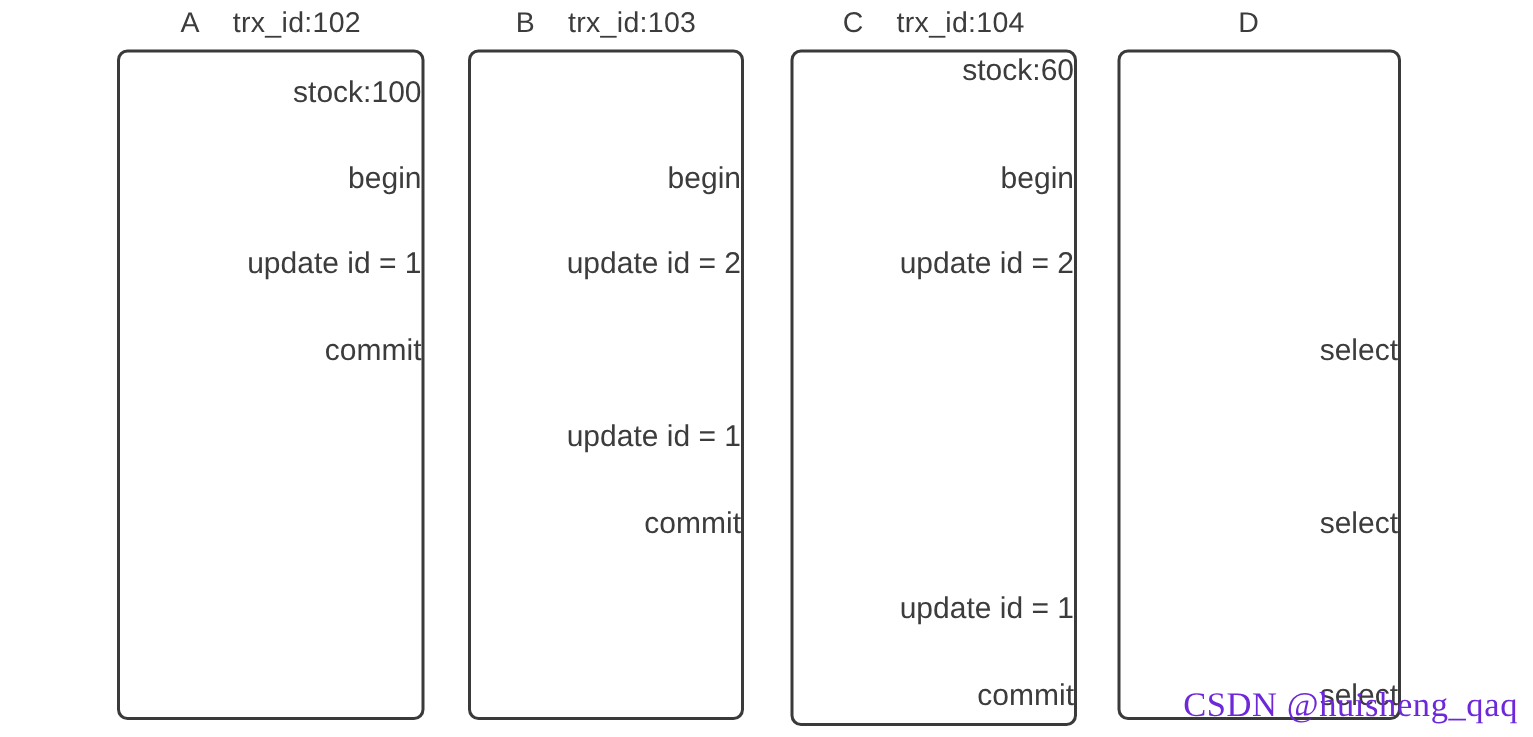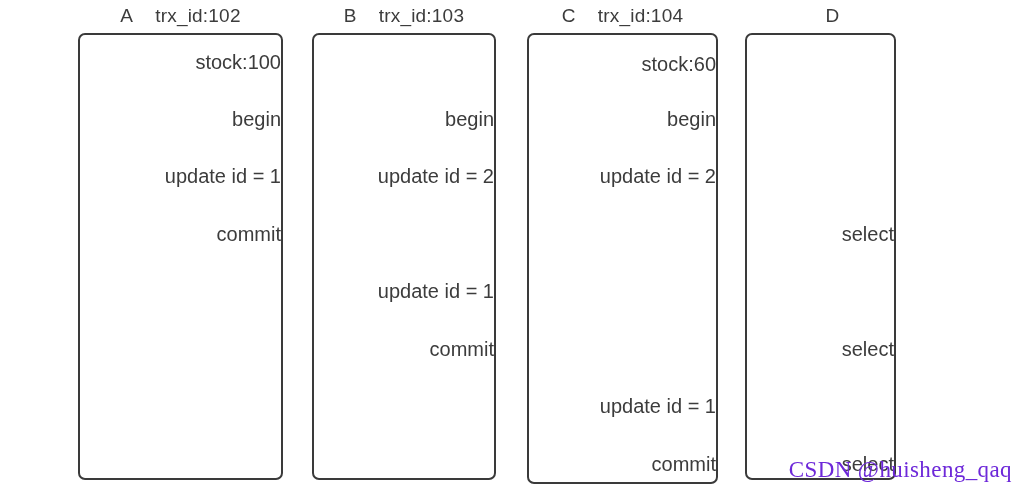--- a/index.html
+++ b/index.html
@@ -100,26 +100,26 @@
         <div class="stmt" style="top: 129px;">update id = 1</div>
         <div class="stmt" style="top: 187px;">commit</div>
       </div>
       <div class="txn-box" style="left: 312px; top: 33px; width: 184px; height: 447px;">
         <div class="stmt" style="top: 72px;">begin</div>
         <div class="stmt" style="top: 129px;">update id = 2</div>
         <div class="stmt" style="top: 244px;">update id = 1</div>
         <div class="stmt" style="top: 302px;">commit</div>
       </div>
       <div class="txn-box" style="left: 527px; top: 33px; width: 191px; height: 451px;">
-        <div class="stmt" style="top: 17px; padding-left: 27px;">stock:60</div>
+        <div class="stmt" style="top: 0; padding-left: 27px;">stock:60</div>
         <div class="stmt" style="top: 72px;">begin</div>
         <div class="stmt" style="top: 129px;">update id = 2</div>
         <div class="stmt" style="top: 359px;">update id = 1</div>
         <div class="stmt" style="top: 417px;">commit</div>
       </div>
-      <div class="txn-box" style="left: 745px; top: 33px; width: 151px; height: 447px;">
+      <div class="txn-box" style="left: 745px; top: 33px; width: 189px; height: 447px;">
         <div class="stmt" style="top: 187px;">select</div>
         <div class="stmt" style="top: 302px;">select</div>
         <div class="stmt" style="top: 417px;">select</div>
       </div>
     </div>
   <div class="watermark">CSDN @huisheng_qaq</div>
 </div>
 
 </body></html>

